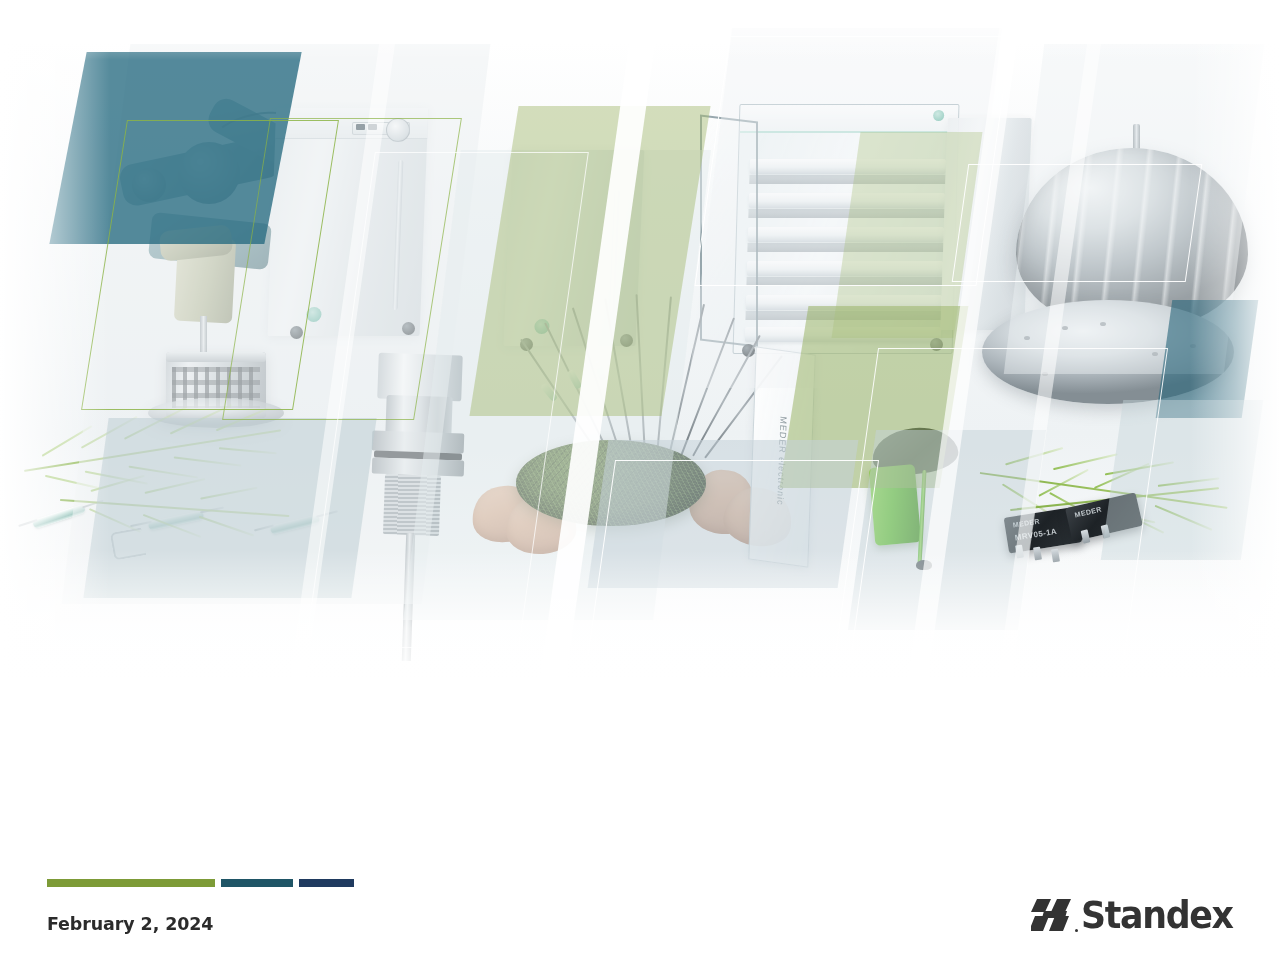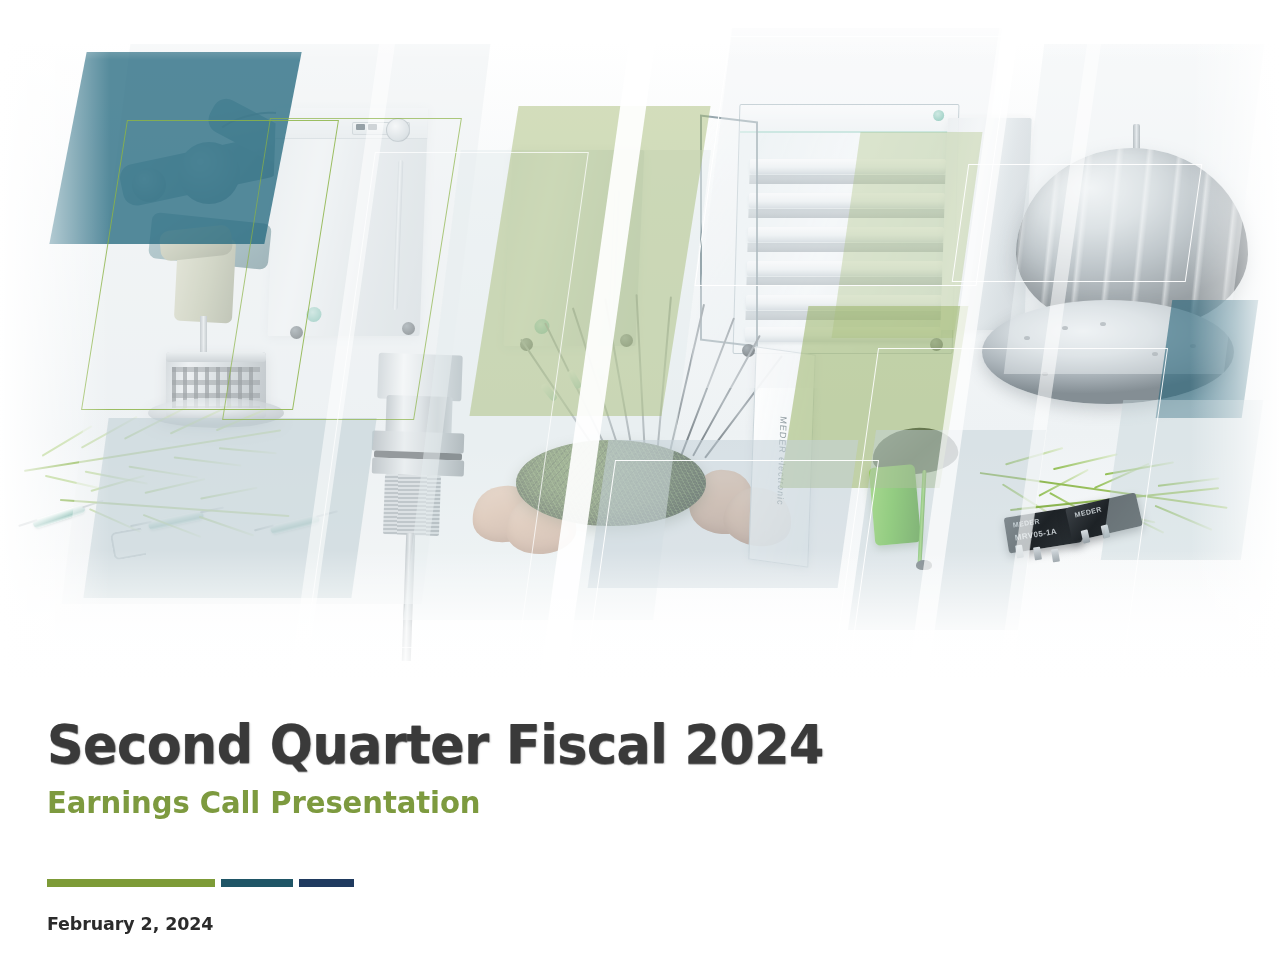--- a/index.html
+++ b/index.html
@@ -769,27 +769,39 @@
                 background:linear-gradient(180deg, rgba(255,255,255,0) 0%, rgba(255,255,255,.80) 52%, #ffffff 100%);"></div>
 
     <div class="ov" style="left:0; top:0; width:110px; height:700px;
                 background:linear-gradient(90deg, #ffffff 0%, rgba(255,255,255,.55) 45%, rgba(255,255,255,0) 100%);"></div>
     <div class="ov" style="right:0; top:0; width:90px; height:700px;
                 background:linear-gradient(270deg, #ffffff 0%, rgba(255,255,255,.45) 50%, rgba(255,255,255,0) 100%);"></div>
     <div class="ov" style="left:0; top:0; width:1280px; height:60px;
                 background:linear-gradient(180deg, #ffffff 0%, rgba(255,255,255,.30) 70%, rgba(255,255,255,0) 100%);"></div>
   </div>
 
-  <div class="title-block">
-    <h1 class="slide-title">Second Quarter Fiscal 2024</h1>
-    <div class="slide-subtitle">Earnings Call Presentation</div>
-  </div>
 
   <div class="rules">
     <div class="rule rule-1"></div>
     <div class="rule rule-2"></div>
     <div class="rule rule-3"></div>
   </div>
 
   <div class="date">February 2, 2024</div>
 
+  <div class="logo">
+    <div class="logo-mark">
+      <svg viewBox="0 0 46 36" width="46" height="36" aria-hidden="true">
+
+        <polygon points="6,2 20,2 14,15 0,15" fill="#333333"></polygon>
+        <polygon points="4,19 18,19 12,34 -2,34" fill="#333333"></polygon>
+
+        <polygon points="26,2 40,2 34,15 20,15" fill="#333333"></polygon>
+        <polygon points="24,19 38,19 32,34 18,34" fill="#333333"></polygon>
+
+        <polygon points="13,14 36,14 34,21 11,21" fill="#333333"></polygon>
+      </svg>
+      <span class="logo-reg"></span>
+    </div>
+    <div class="logo-word">Standex</div>
+  </div>
 
 </div>
 
 </body></html>

